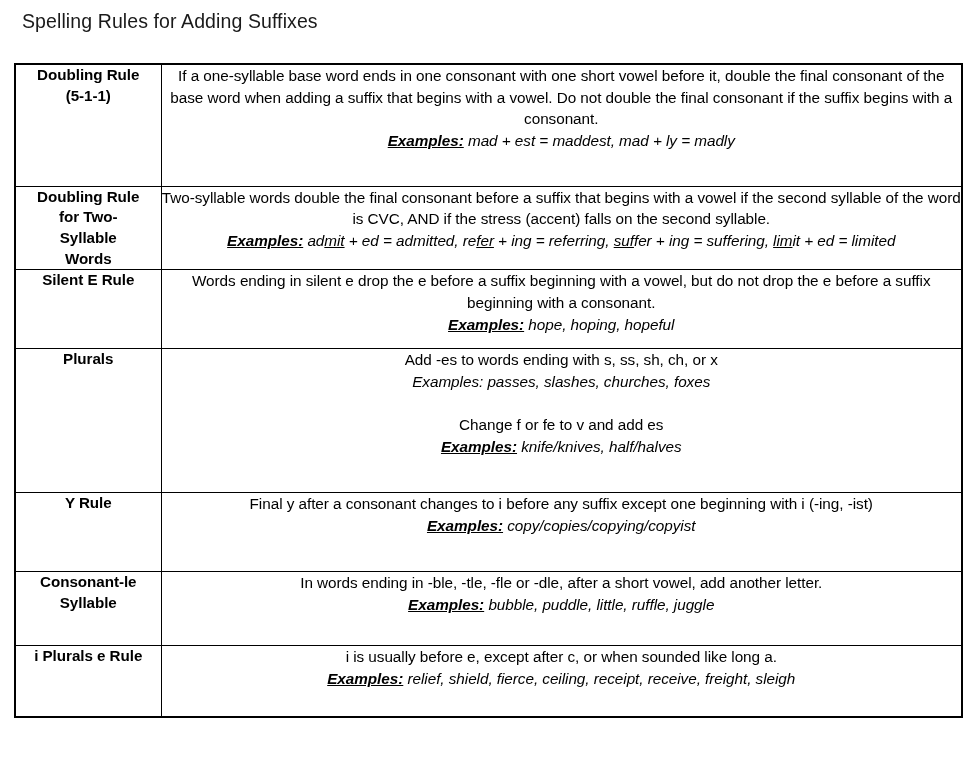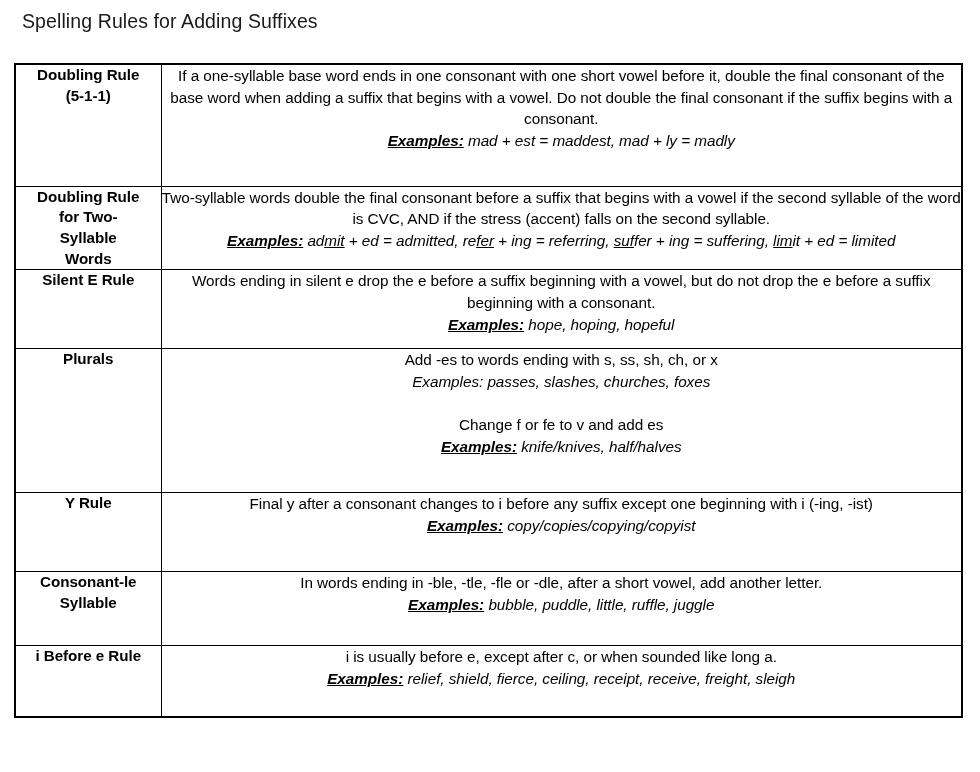--- a/index.html
+++ b/index.html
@@ -162,21 +162,21 @@
         <span>Syllable</span>
       </td>
       <td class="rule-body">
         <p id="body-consonant-le">In words ending in <span class="em">-ble, -tle, -fle or -dle</span>, after a short vowel, add another letter.</p>
         <p><span class="ex-label">Examples:</span> <span class="ex-text">bubble, puddle, little, ruffle, juggle</span></p>
       </td>
     </tr>
 
     <tr id="row-i-before-e">
       <td class="rule-name">
-        <span>i Before e Rule</span>
+        <span>i Plurals e Rule</span>
       </td>
       <td class="rule-body">
         <p id="body-i-before-e"><span class="em">i</span> is usually b<span class="em">e</span>fore e, ex<span class="em">c</span>ept <span class="em">a</span>fter c, or when sounded like long a.</p>
         <p><span class="ex-label">Examples:</span> <span class="ex-text">relief, shield, fierce, ceiling, receipt, receive, freight, sleigh</span></p>
       </td>
     </tr>
 
   </tbody>
 </table>
 

